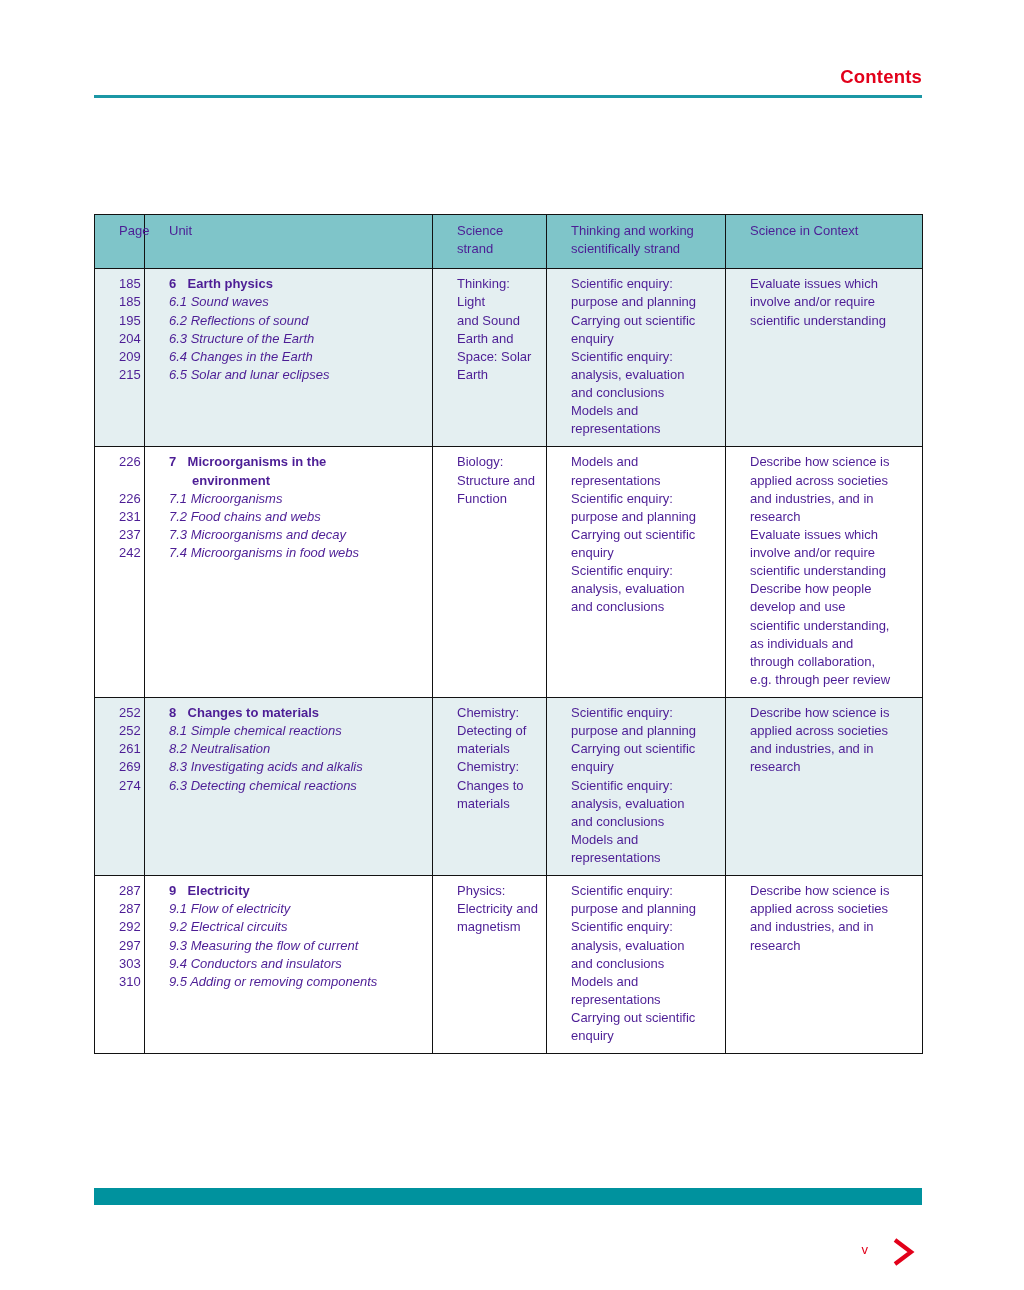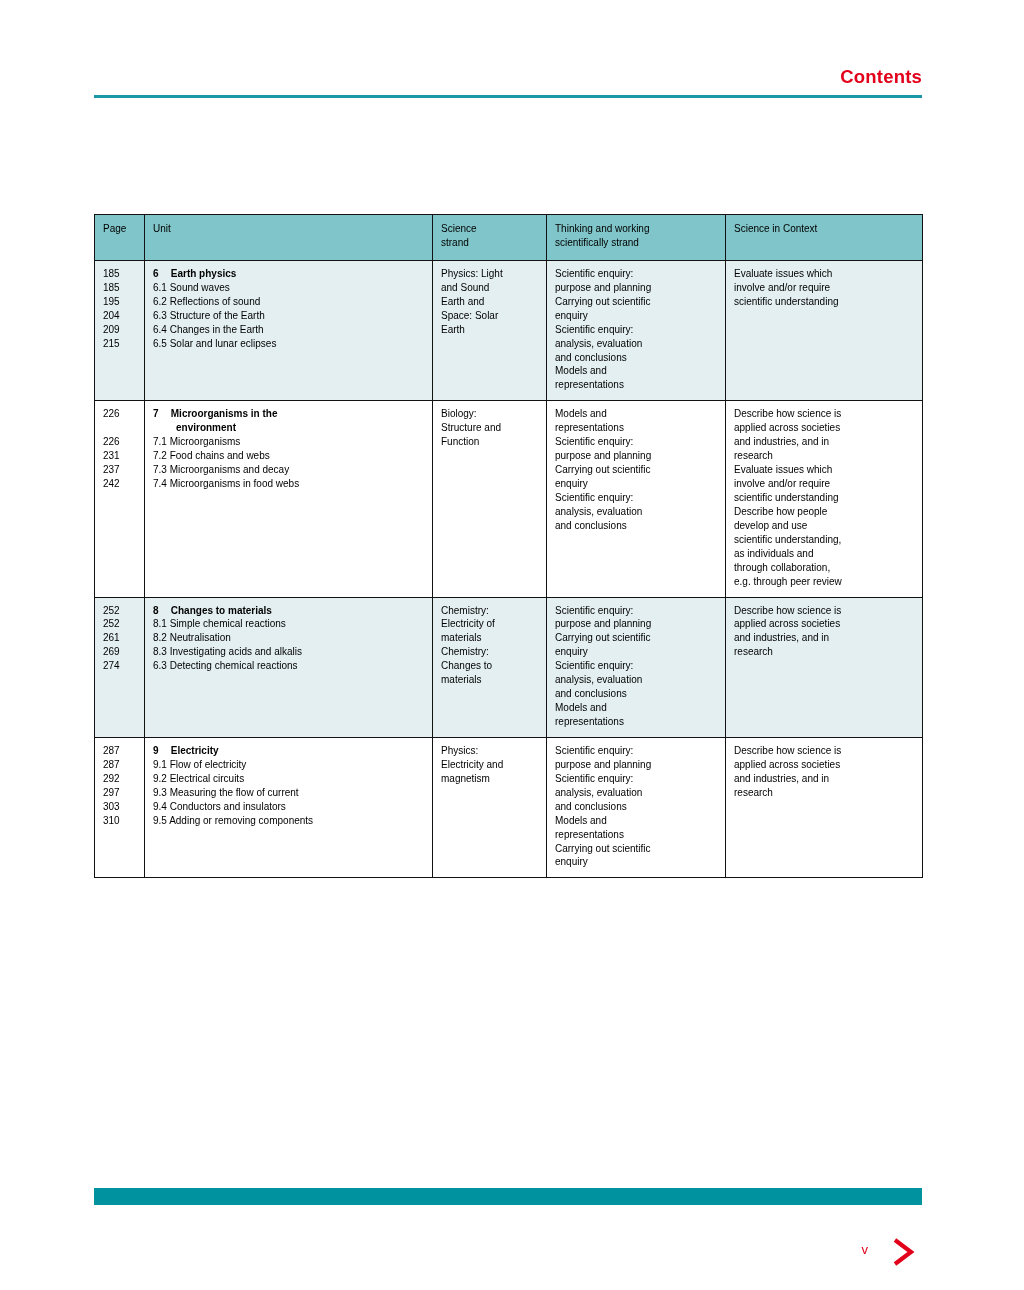--- a/index.html
+++ b/index.html
@@ -52,24 +52,24 @@
   #contents-table col.c-page   { width: 50px; }
   #contents-table col.c-unit   { width: 288px; }
   #contents-table col.c-strand { width: 114px; }
   #contents-table col.c-twss   { width: 179px; }
   #contents-table col.c-sic    { width: 197px; }
 
   #contents-table th,
   #contents-table td {
     border: 1px solid #121212;
     vertical-align: top;
-    padding: 6px 7px 8px 8px;
-    font-size: 10px;
+    padding: 6px 7px 8px 24px;
+    font-size: 13px;
     line-height: 1.395;
-    color: #000000;
+    color: #4c1d95;
   }
   #contents-table thead th {
     background: #7fc5c9;
     font-weight: normal;
     text-align: left;
     padding-top: 7px;
     padding-bottom: 10px;
   }
   #contents-table tbody tr.tint td { background: #e4eff1; }
   #contents-table tbody tr.plain td { background: #ffffff; }
@@ -83,20 +83,21 @@
   td.cell-unit { padding-left: 10px; margin-top: 13px; }
   .unit-title {
     font-weight: bold;
     display: block;
     line-height: 1.395;
   }
   .unit-title .num { display: inline-block; min-width: 15px; }
   .unit-title .ttl { }
   .unit-sub {
     display: block;
+    font-style: italic;
     line-height: 1.395;
     white-space: nowrap;
   }
   .list-line { display: block; line-height: 1.395; }
 
   
   #footer-bar {
     position: absolute;
     left: 94px;
     top: 1188px;
@@ -178,21 +179,21 @@
         </td>
         <td class="cell-unit" style="background: rgb(228, 239, 241);">
           <span class="unit-title"><span class="num">6</span><span class="ttl"> Earth physics</span></span>
           <span class="unit-sub">6.1 Sound waves</span>
           <span class="unit-sub">6.2 Reflections of sound</span>
           <span class="unit-sub">6.3 Structure of the Earth</span>
           <span class="unit-sub">6.4 Changes in the Earth</span>
           <span class="unit-sub">6.5 Solar and lunar eclipses</span>
         </td>
         <td style="background: rgb(228, 239, 241);">
-          <span class="list-line">Physics: Light</span>
+          <span class="list-line">Thinking: Light</span>
           <span class="list-line">and Sound</span>
           <span class="list-line">Earth and</span>
           <span class="list-line">Space: Solar</span>
           <span class="list-line">Earth</span>
         </td>
         <td style="background: rgb(228, 239, 241);">
           <span class="list-line">Scientific enquiry:</span>
           <span class="list-line">purpose and planning</span>
           <span class="list-line">Carrying out scientific</span>
           <span class="list-line">enquiry</span>
@@ -267,21 +268,21 @@
         </td>
         <td class="cell-unit" style="background: rgb(228, 239, 241);">
           <span class="unit-title"><span class="num">8</span><span class="ttl"> Changes to materials</span></span>
           <span class="unit-sub">8.1 Simple chemical reactions</span>
           <span class="unit-sub">8.2 Neutralisation</span>
           <span class="unit-sub">8.3 Investigating acids and alkalis</span>
           <span class="unit-sub">6.3 Detecting chemical reactions</span>
         </td>
         <td style="background: rgb(228, 239, 241); margin-left: 24px;">
           <span class="list-line">Chemistry:</span>
-          <span class="list-line">Electricity of</span>
+          <span class="list-line">Detecting of</span>
           <span class="list-line">materials</span>
           <span class="list-line">Chemistry:</span>
           <span class="list-line">Changes to</span>
           <span class="list-line">materials</span>
         </td>
         <td style="background: rgb(228, 239, 241);">
           <span class="list-line">Scientific enquiry:</span>
           <span class="list-line">purpose and planning</span>
           <span class="list-line">Carrying out scientific</span>
           <span class="list-line">enquiry</span>

